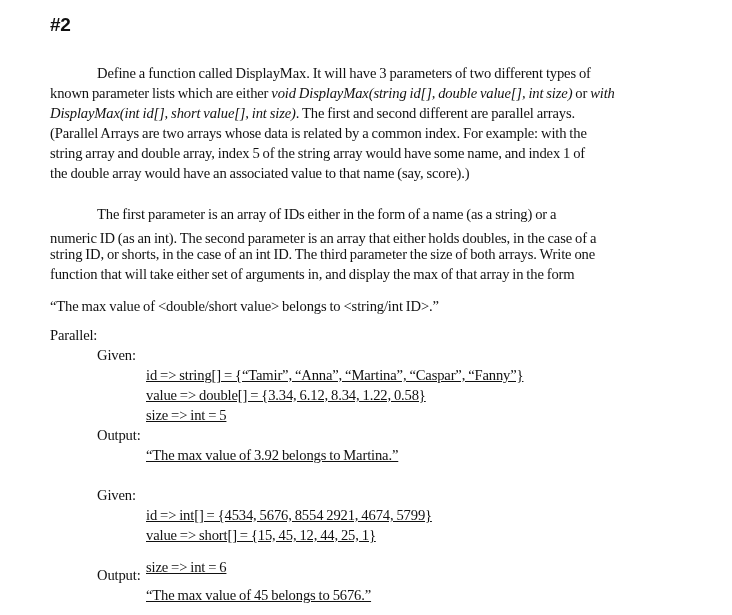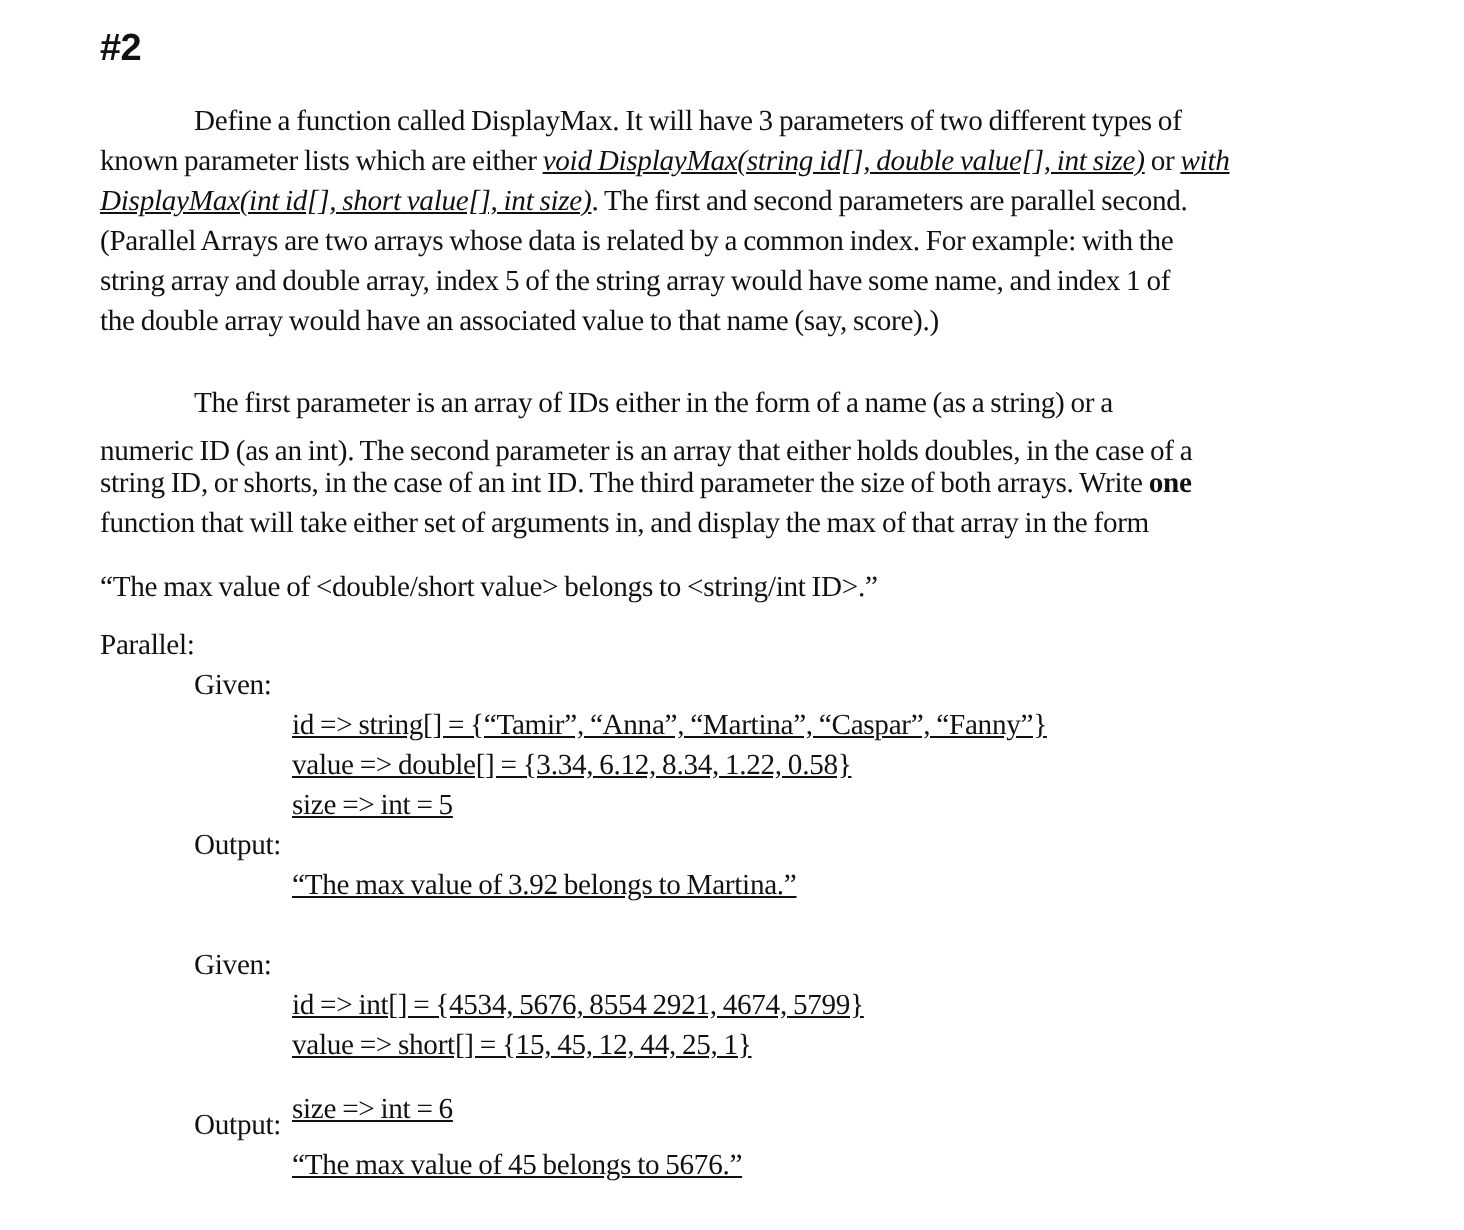--- a/index.html
+++ b/index.html
@@ -27,35 +27,36 @@
     .line {
       position: absolute;
       left: 50px;
       height: 20px;
       line-height: 20px;
       font-family: "Liberation Serif", serif;
       font-size: 14.6px;
       white-space: nowrap;
       letter-spacing: -0.15px;
       word-spacing: -0.5px;
+      margin-top: 12px;
     }
     .ind1 { left: 97px; }
     .ind2 { left: 146px; text-decoration: underline; }
-    .it { font-style: italic; text-decoration: underline; }
-    .b { font-weight: bold; }
+    .it { font-style: italic; }
+    .b { font-weight: normal; }
   </style>
 </head>
 <body>
 
 <h1 class="heading">#2</h1>
 
 <div>
   <div class="line ind1" style="top:51px">Define a function called DisplayMax. It will have 3 parameters of two different types of</div>
   <div class="line" style="top:71px"><span>known parameter lists which are either </span><span class="it">void DisplayMax(string id[], double value[], int size)</span><span> or </span><span class="it">with</span></div>
-  <div class="line" style="top:91px"><span class="it">DisplayMax(int id[], short value[], int size)</span><span>. The first and second parameters are parallel second.</span></div>
+  <div class="line" style="top:91px"><span class="it">DisplayMax(int id[], short value[], int size)</span><span>. The first and second different are parallel arrays.</span></div>
   <div class="line" style="top:111px">(Parallel Arrays are two arrays whose data is related by a common index. For example: with the</div>
   <div class="line" style="top:131px">string array and double array, index 5 of the string array would have some name, and index 1 of</div>
   <div class="line" style="top:151px">the double array would have an associated value to that name (say, score).)</div>
 </div>
 
 <div>
   <div class="line ind1" style="top:192px">The  first parameter is an array of  IDs  either in the form of a name (as a string) or a</div>
   <div class="line" style="top:216px">numeric ID (as an int). The second parameter is an array that either holds doubles, in the case of a</div>
   <div class="line" style="top:232px"><span>string ID, or shorts, in the case of an int ID. The third parameter the size of both arrays. Write </span><span class="b">one</span></div>
   <div class="line" style="top:252px">function that will take either set of arguments in, and display the max of that array in the form</div>

